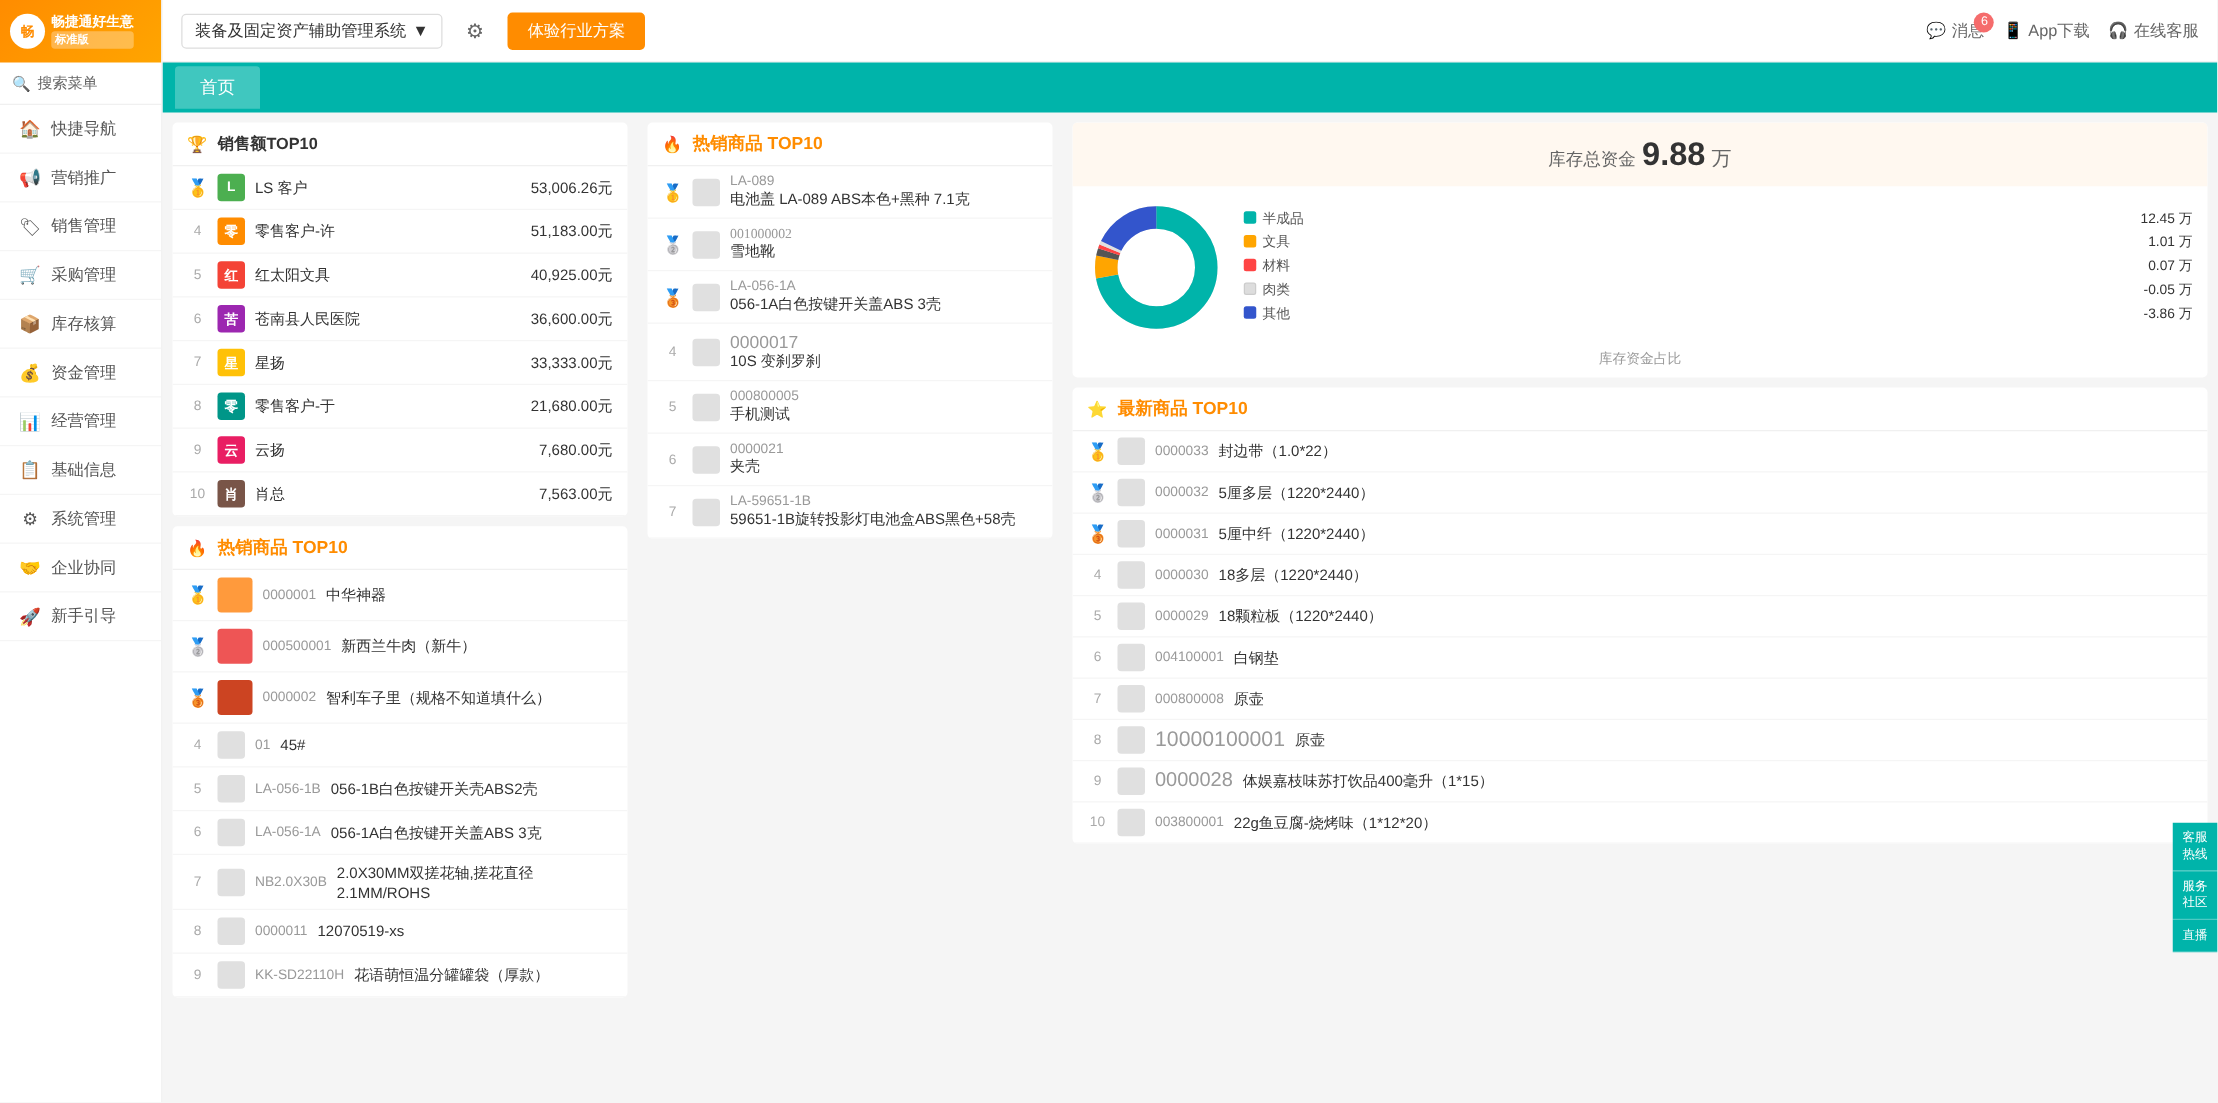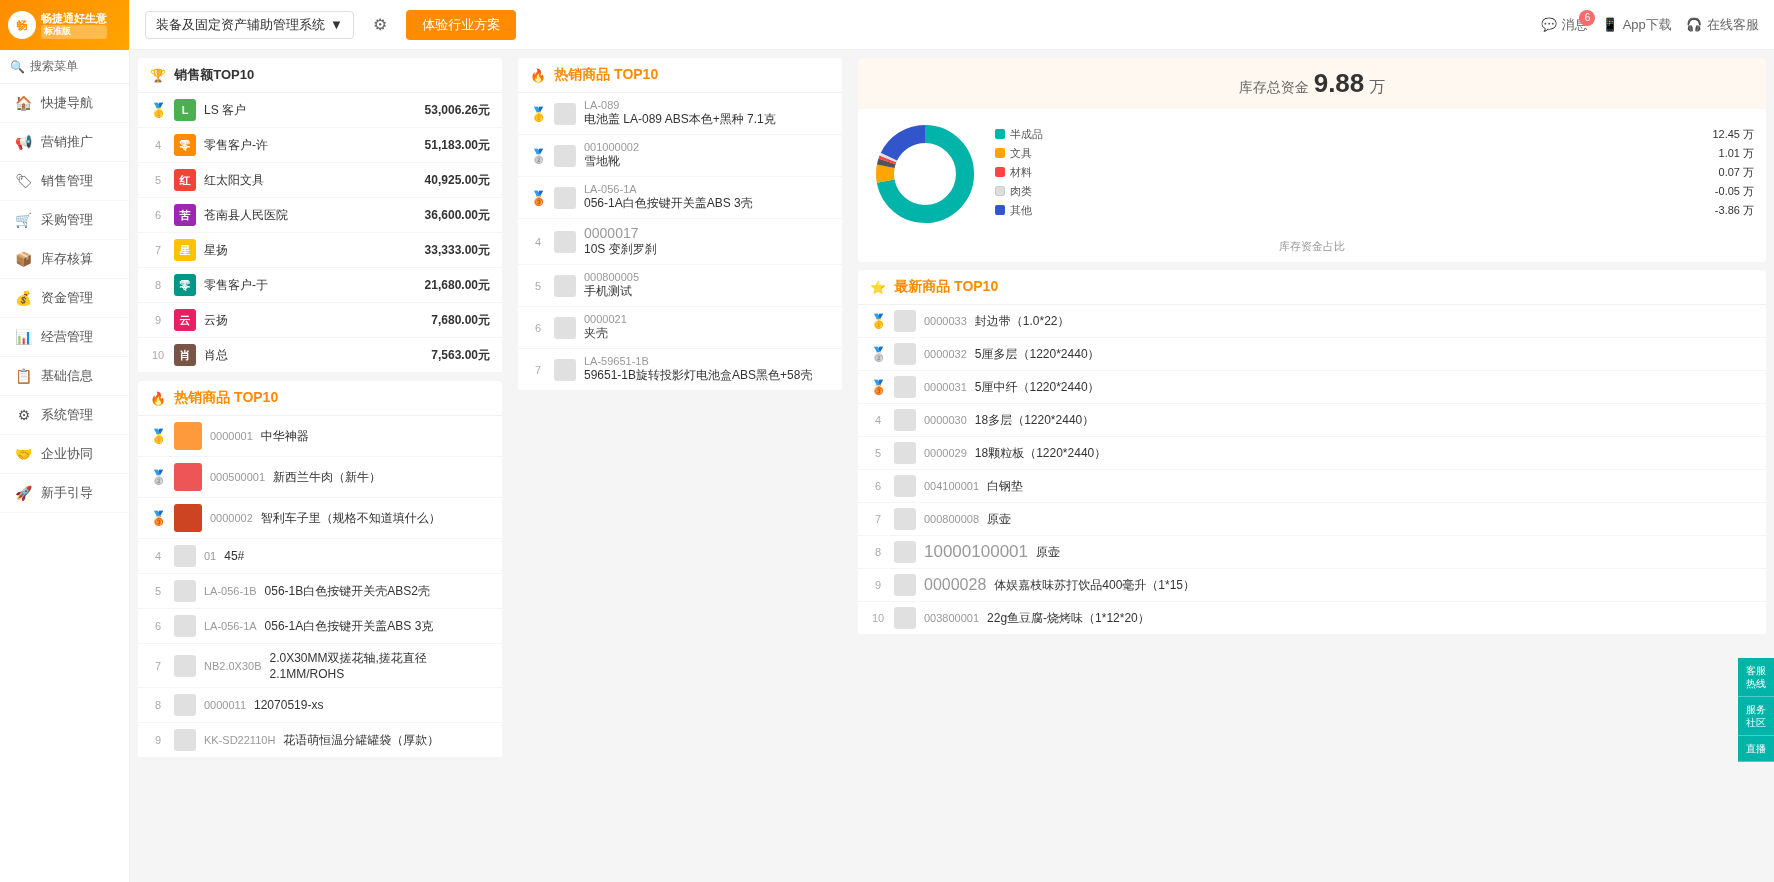--- a/index.html
+++ b/index.html
@@ -227,21 +227,21 @@
     .bg-green { background: #4caf50; }
     .bg-orange { background: #ff8c00; }
     .bg-red { background: #f44336; }
     .bg-purple { background: #9c27b0; }
     .bg-pink { background: #e91e63; }
     .bg-yellow { background: #ffc107; }
     .bg-teal { background: #009688; }
     .bg-brown { background: #795548; }
 
     .item-name { flex: 1; color: #333; }
-    .item-amount { color: #333; font-weight: 700; flex-shrink: 0; }
+    .item-amount { color: #333; font-weight: 400; flex-shrink: 0; }
 
     
     .product-img {
       width: 28px; height: 28px;
       background: #eee;
       border-radius: 3px;
       flex-shrink: 0;
       display: flex; align-items: center; justify-content: center;
       color: #bbb; font-size: 8px;
       overflow: hidden;
@@ -436,20 +436,23 @@
         <span>📱</span>
         <span>App下载</span>
       </div>
       <div class="top-icon-item">
         <span>🎧</span>
         <span>在线客服</span>
       </div>
     </div>
   </div>
 
+  <div class="nav-tabs">
+    <div class="nav-tab">首页</div>
+  </div>
 
   <div class="content-wrapper">
 
     <div class="left-panels">
 
       <div class="panel">
         <div class="panel-header">
           <span style="color:#ffd700;">🏆</span>
           <span>销售额TOP10</span>
         </div>
@@ -576,21 +579,21 @@
           <span class="rank-num medal-gold">🥇</span>
           <div class="gray-icon"></div>
           <div style="flex:1;">
             <div style="font-size:11px;color:#999;">LA-089</div>
             <div style="font-size:12px;color:#333;">电池盖 LA-089 ABS本色+黑种 7.1克</div>
           </div>
         </div>
         <div class="list-item-row">
           <span class="rank-num medal-silver">🥈</span>
           <div class="gray-icon"></div>
-          <div style="flex:1;">
+          <div style="flex:1;font-family:Liberation Serif, serif;">
             <div style="font-size:11px;color:#999;">001000002</div>
             <div style="font-size:12px;color:#333;">雪地靴</div>
           </div>
         </div>
         <div class="list-item-row">
           <span class="rank-num medal-bronze">🥉</span>
           <div class="gray-icon"></div>
           <div style="flex:1;">
             <div style="font-size:11px;color:#999;">LA-056-1A</div>
             <div style="font-size:12px;color:#333;">056-1A白色按键开关盖ABS 3壳</div>

